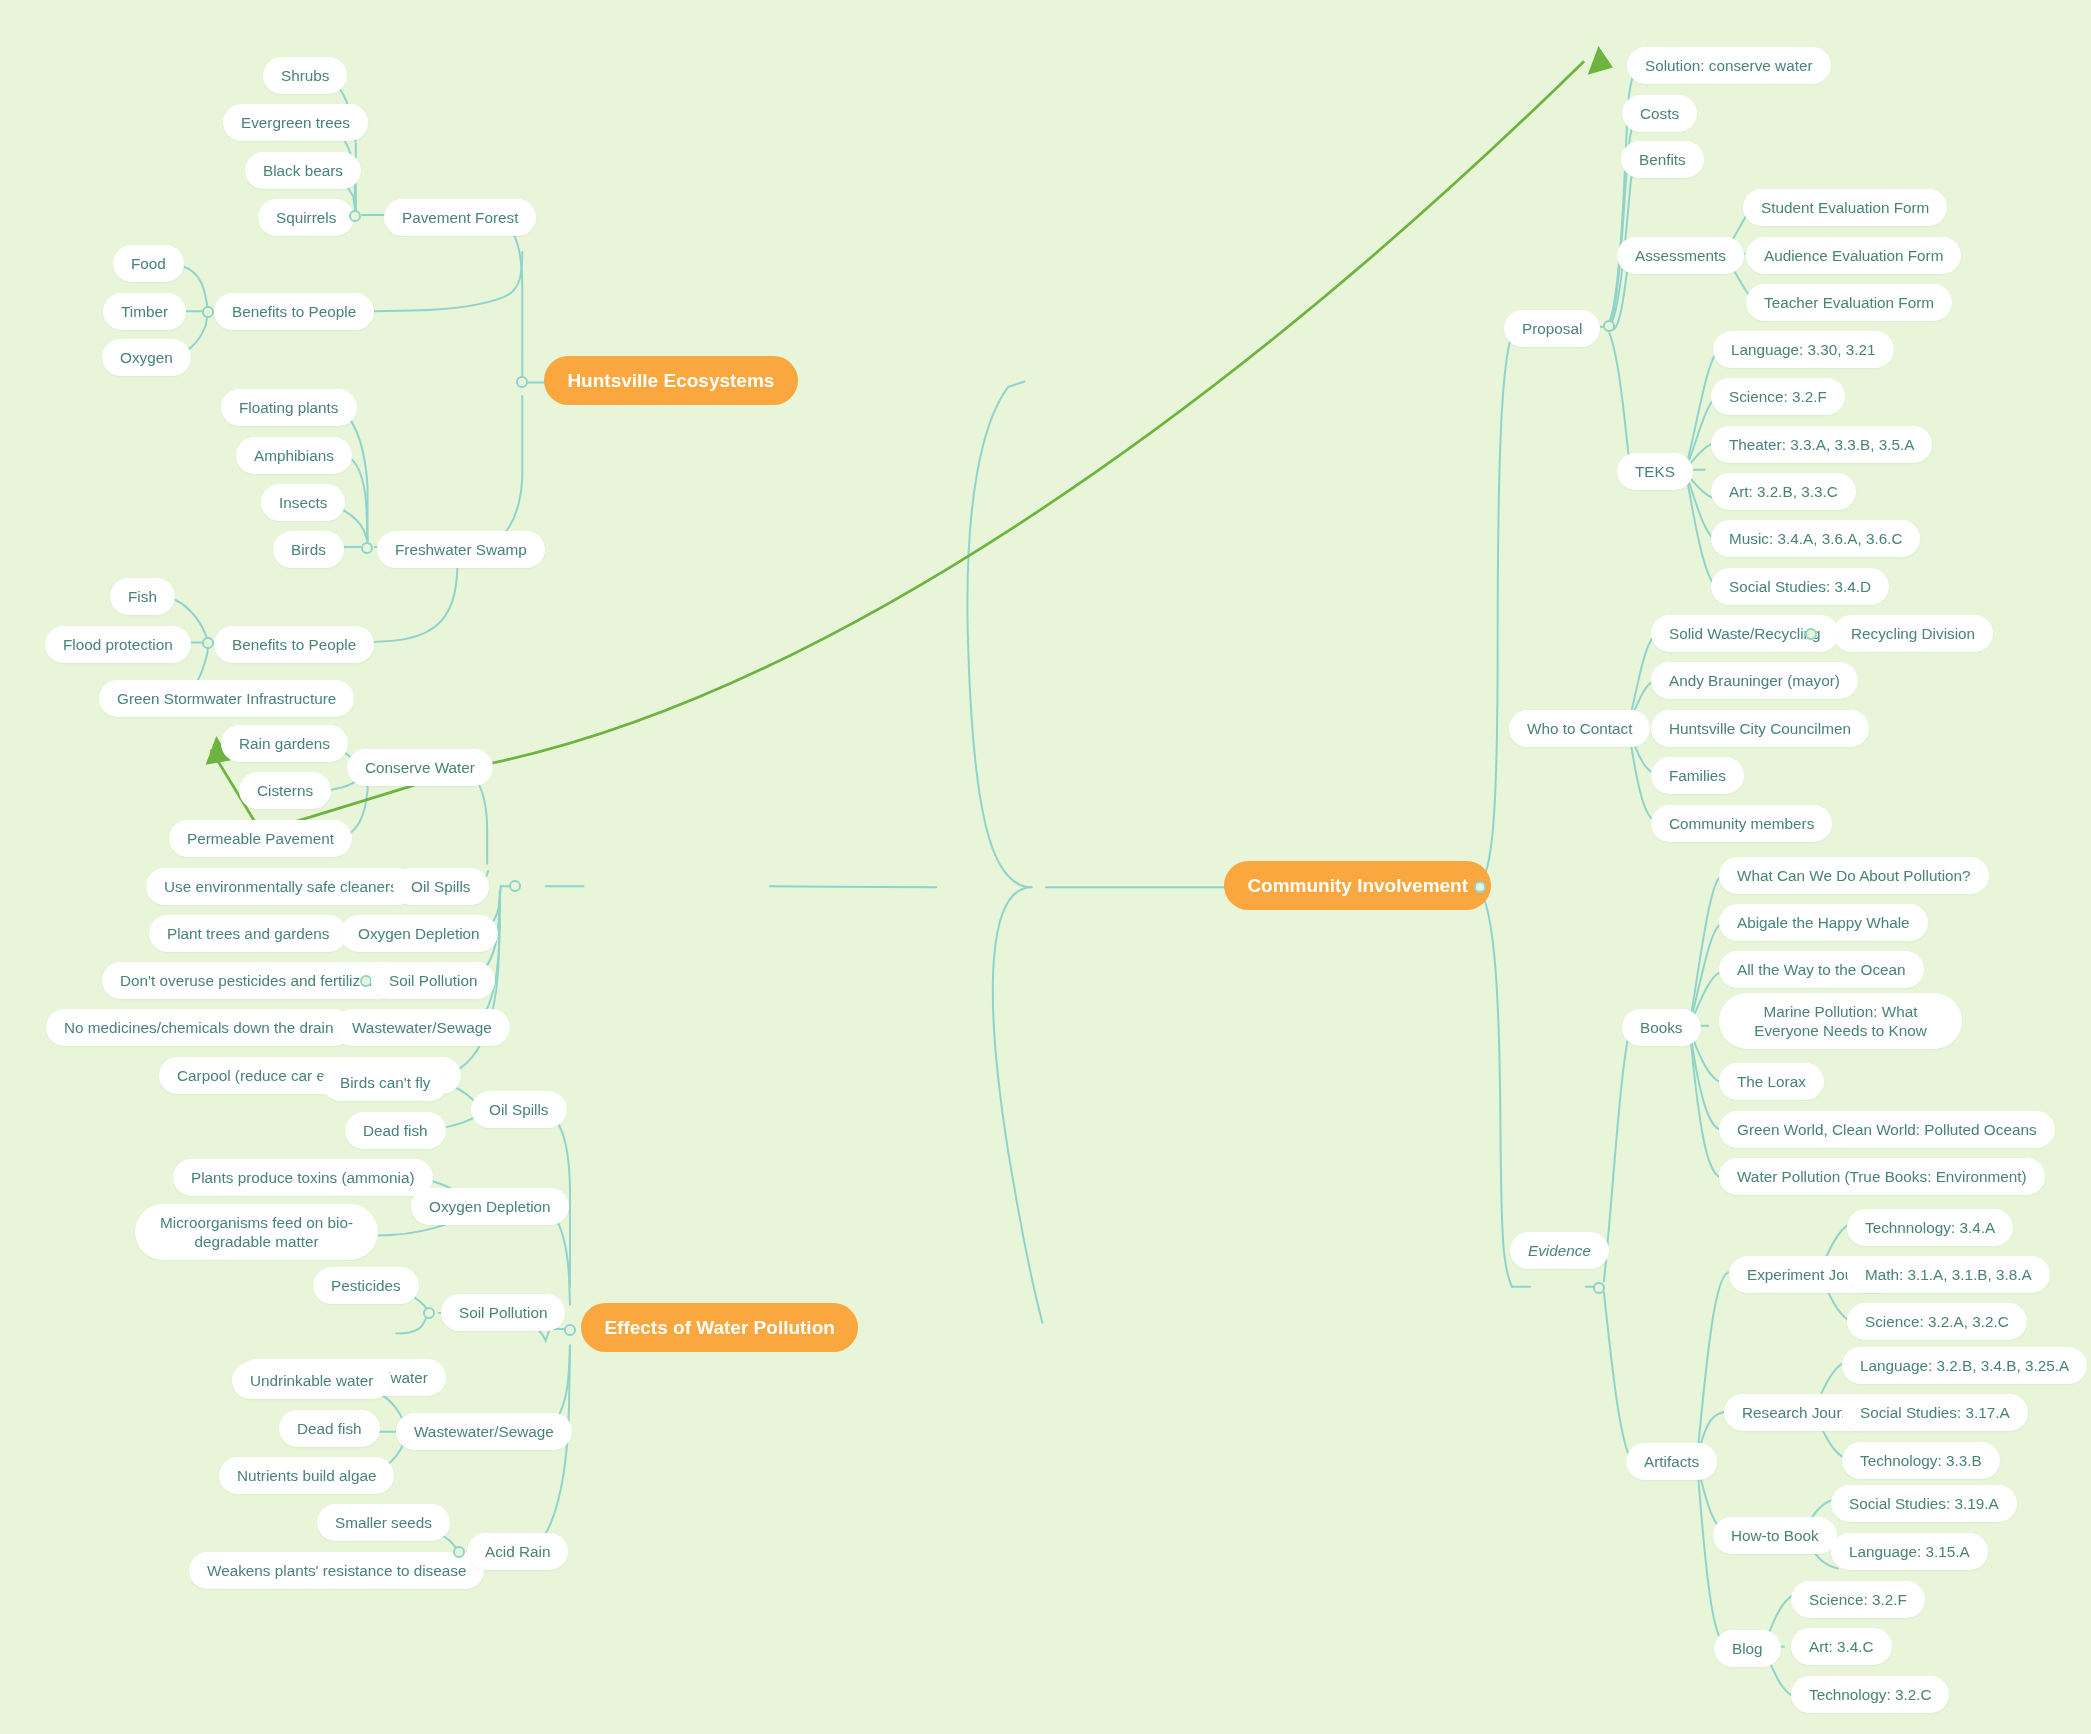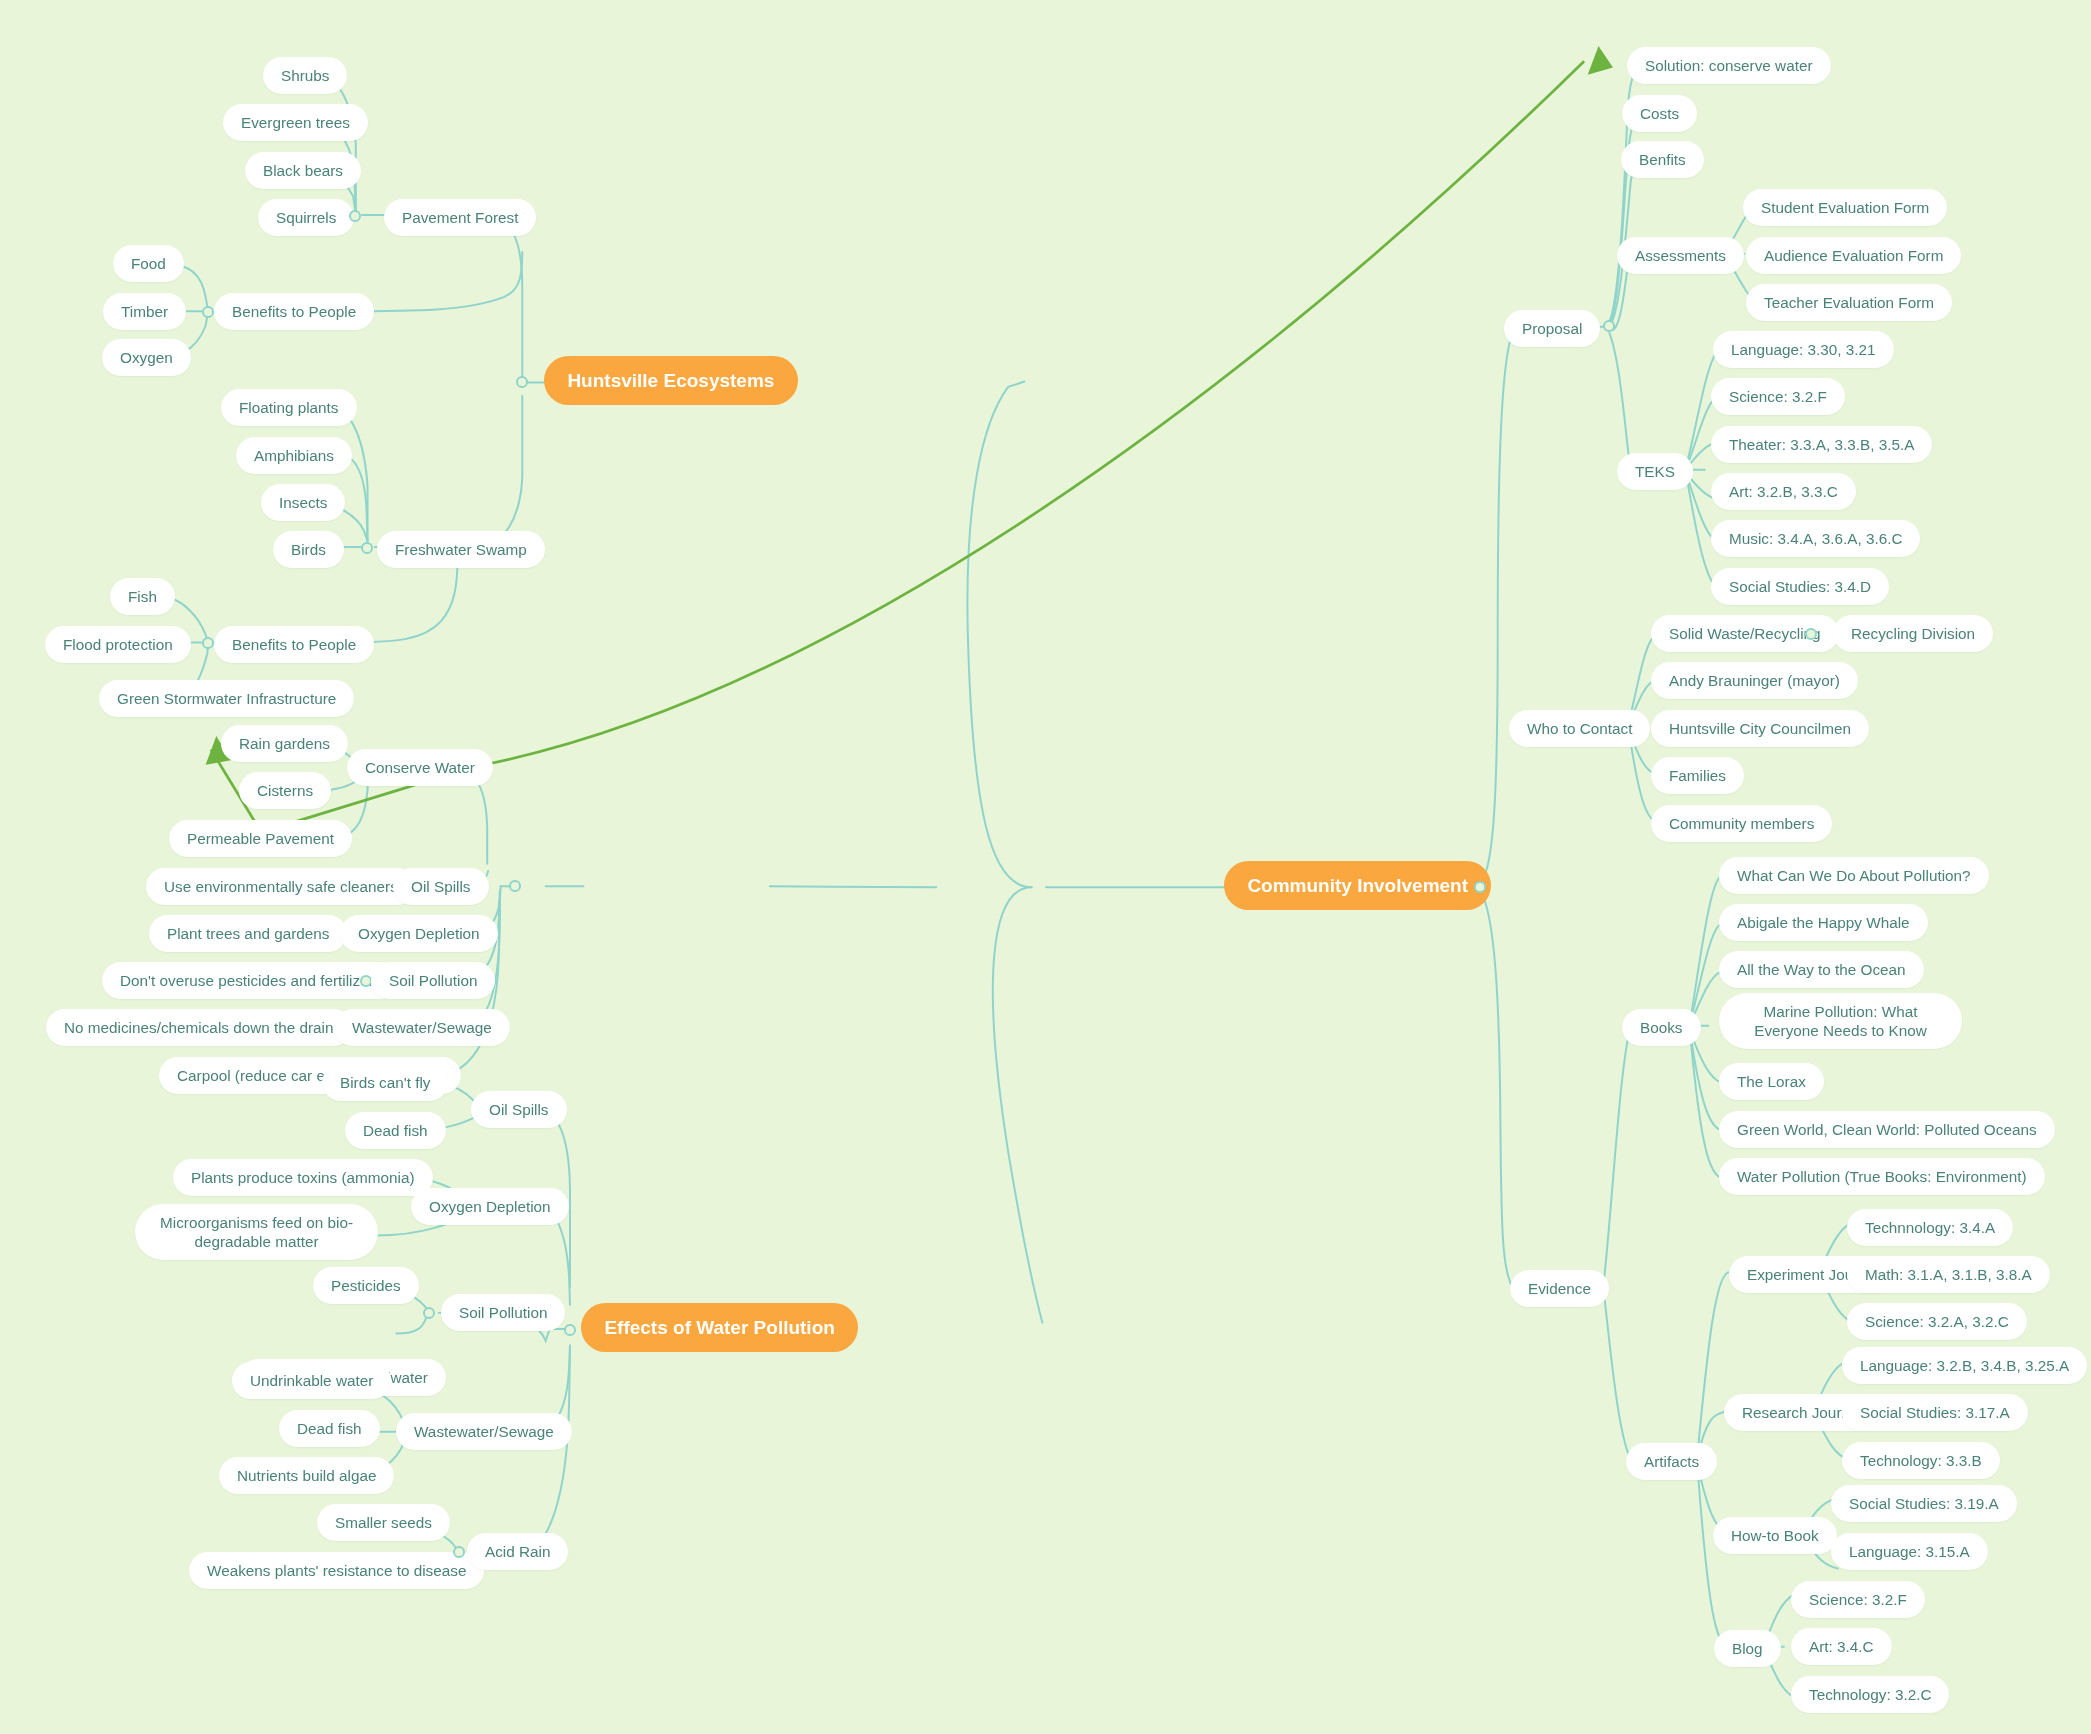--- a/index.html
+++ b/index.html
@@ -310,21 +310,21 @@
   <div class="node" style="left:1509px;top:710px;">Who to Contact</div>
   <div class="node" style="left:1651px;top:615px;">Solid Waste/Recycling</div>
   <div class="hub" style="left:1805px;top:628px;"></div>
   <div class="node" style="left:1833px;top:615px;">Recycling Division</div>
   <div class="node" style="left:1651px;top:662px;">Andy Brauninger (mayor)</div>
   <div class="node" style="left:1651px;top:710px;">Huntsville City Councilmen</div>
   <div class="node" style="left:1651px;top:757px;">Families</div>
   <div class="node" style="left:1651px;top:805px;text-align:right;">Community members</div>
 
   <div class="hub" style="left:1593px;top:1282px;"></div>
-  <div class="node" style="left:1510px;top:1270px;">Evidence</div>
+  <div class="node" style="left:1510px;top:1232px;font-style:italic;">Evidence</div>
 
   <div class="hub" style="left:1685px;top:1021px;"></div>
   <div class="node" style="left:1622px;top:1009px;">Books</div>
   <div class="node" style="left:1719px;top:857px;">What Can We Do About Pollution?</div>
   <div class="node" style="left:1719px;top:904px;">Abigale the Happy Whale</div>
   <div class="node" style="left:1719px;top:951px;">All the Way to the Ocean</div>
   <div class="node wrap" style="left:1719px;top:993px;width:243px;">Marine Pollution: What Everyone Needs to Know</div>
   <div class="node" style="left:1719px;top:1063px;">The Lorax</div>
   <div class="node" style="left:1719px;top:1111px;">Green World, Clean World: Polluted Oceans</div>
   <div class="node" style="left:1719px;top:1158px;">Water Pollution (True Books: Environment)</div>

